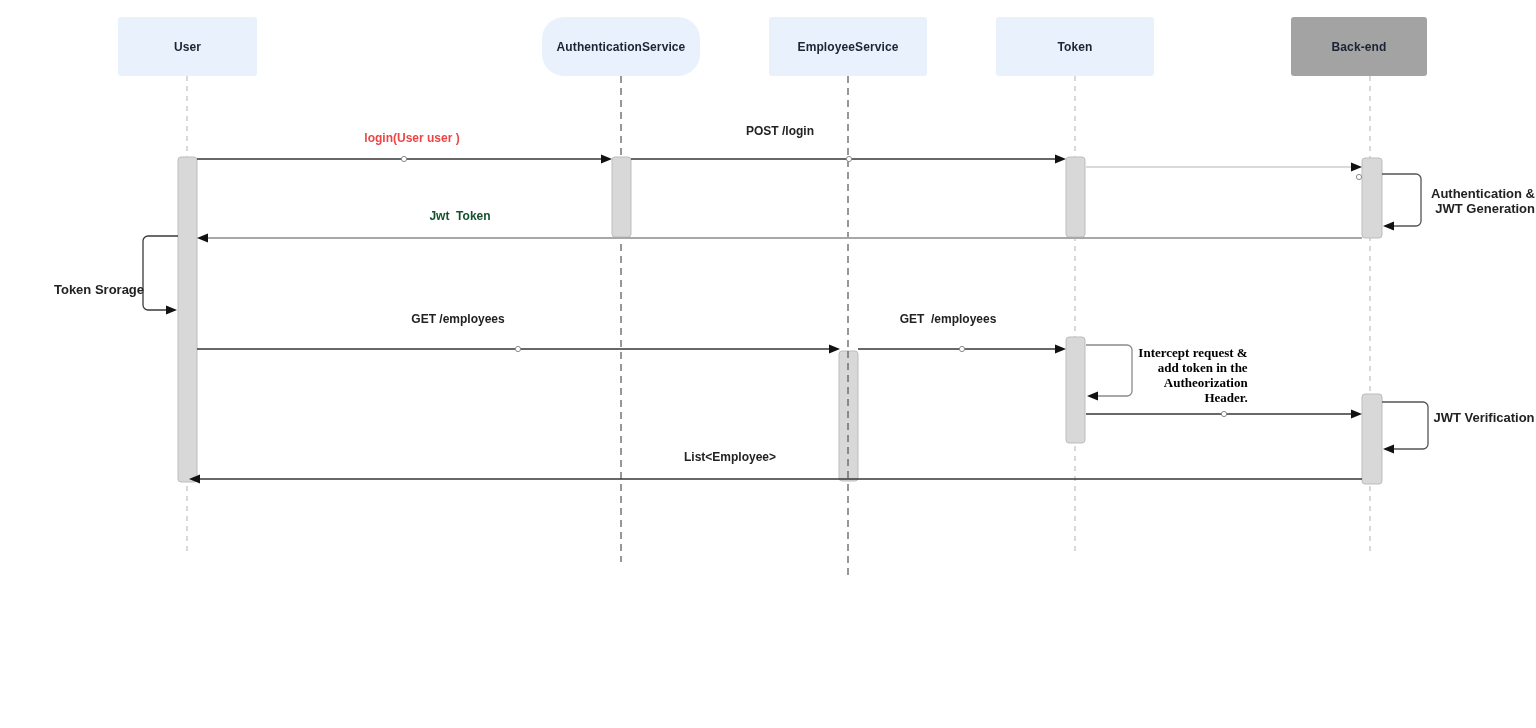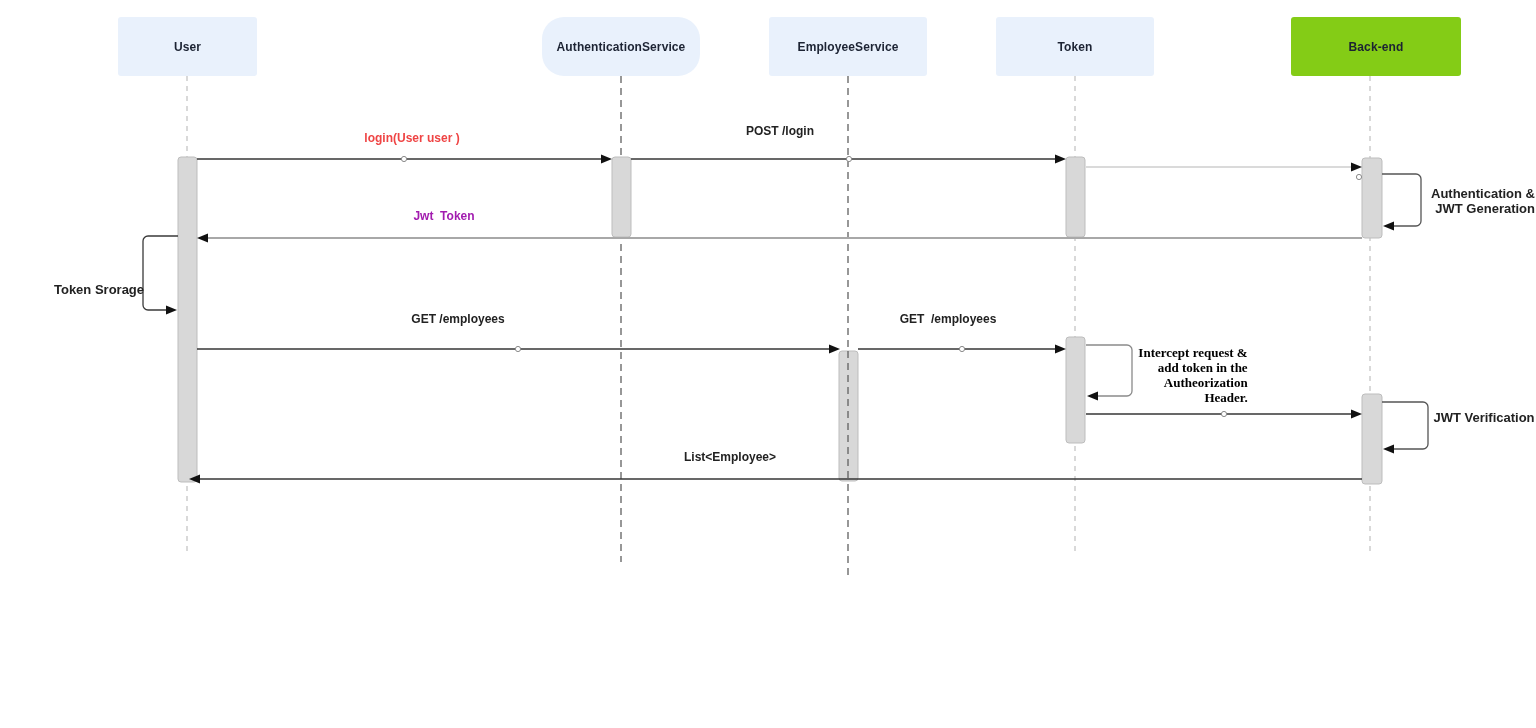--- a/index.html
+++ b/index.html
@@ -70,33 +70,33 @@
       <line x1="1362" y1="479" x2="198" y2="479" stroke="#363636" stroke-width="1.6"></line>
       <polygon points="189,479 200,474.5 200,483.5" fill="#111111"></polygon>
     </svg>
   <div id="overlay">
       <div class="loop-label" style="left: 99px; top: 282px; color: rgb(34, 34, 34);"><div>Token Srorage</div></div>
       <div class="loop-label" style="left: 1483px; top: 186px; color: rgb(34, 34, 34);"><div>Authentication &amp;</div><div>JWT Generation</div></div>
       <div class="loop-label" style="left: 1193px; top: 345px; color: #000000; font-family: Liberation Serif, serif;"><div>Intercept request &amp;</div><div>add token in the</div><div>Autheorization</div><div>Header.</div></div>
       <div class="loop-label" style="left: 1484px; top: 410px; color: rgb(34, 34, 34);"><div>JWT Verification</div></div>
       <div class="msg-label" style="left: 412px; top: 138px; color: #ef4444;">login(User user )</div>
       <div class="msg-label" style="left: 780px; top: 131px; color: rgb(34, 34, 34);">POST /login</div>
-      <div class="msg-label" style="left: 444px; top: 216px; color: #a21caf; text-align: center;">Jwt  Token</div>
+      <div class="msg-label" style="left: 460px; top: 216px; color: #14532d; text-align: center;">Jwt  Token</div>
       <div class="msg-label" style="left: 458px; top: 319px; color: rgb(34, 34, 34);">GET /employees</div>
       <div class="msg-label" style="left: 948px; top: 319px; color: rgb(34, 34, 34);">GET  /employees</div>
       <div class="msg-label" style="left: 730px; top: 457px; color: rgb(34, 34, 34);">List&lt;Employee&gt;</div>
       <div class="participant" style="left: 118px; top: 17px; width: 139px; height: 59px; background: rgb(233, 241, 252); color: rgb(28, 35, 51);">
         <span>User</span>
       </div>
       <div class="participant" style="left: 542px; top: 17px; width: 158px; height: 59px; background: rgb(233, 241, 252); color: rgb(28, 35, 51); border-radius: 22px;">
         <span>AuthenticationService</span>
       </div>
       <div class="participant" style="left: 769px; top: 17px; width: 158px; height: 59px; background: rgb(233, 241, 252); color: rgb(28, 35, 51);">
         <span>EmployeeService</span>
       </div>
       <div class="participant" style="left: 996px; top: 17px; width: 158px; height: 59px; background: rgb(233, 241, 252); color: rgb(28, 35, 51);">
         <span>Token</span>
       </div>
-      <div class="participant" style="left: 1291px; top: 17px; width: 170px; height: 59px; background: #84cc16; color: rgb(28, 35, 51);">
+      <div class="participant" style="left: 1291px; top: 17px; width: 136px; height: 59px; background: #a3a3a3; color: rgb(28, 35, 51);">
         <span>Back-end</span>
       </div>
     </div>
 </div>
 
 </body></html>

